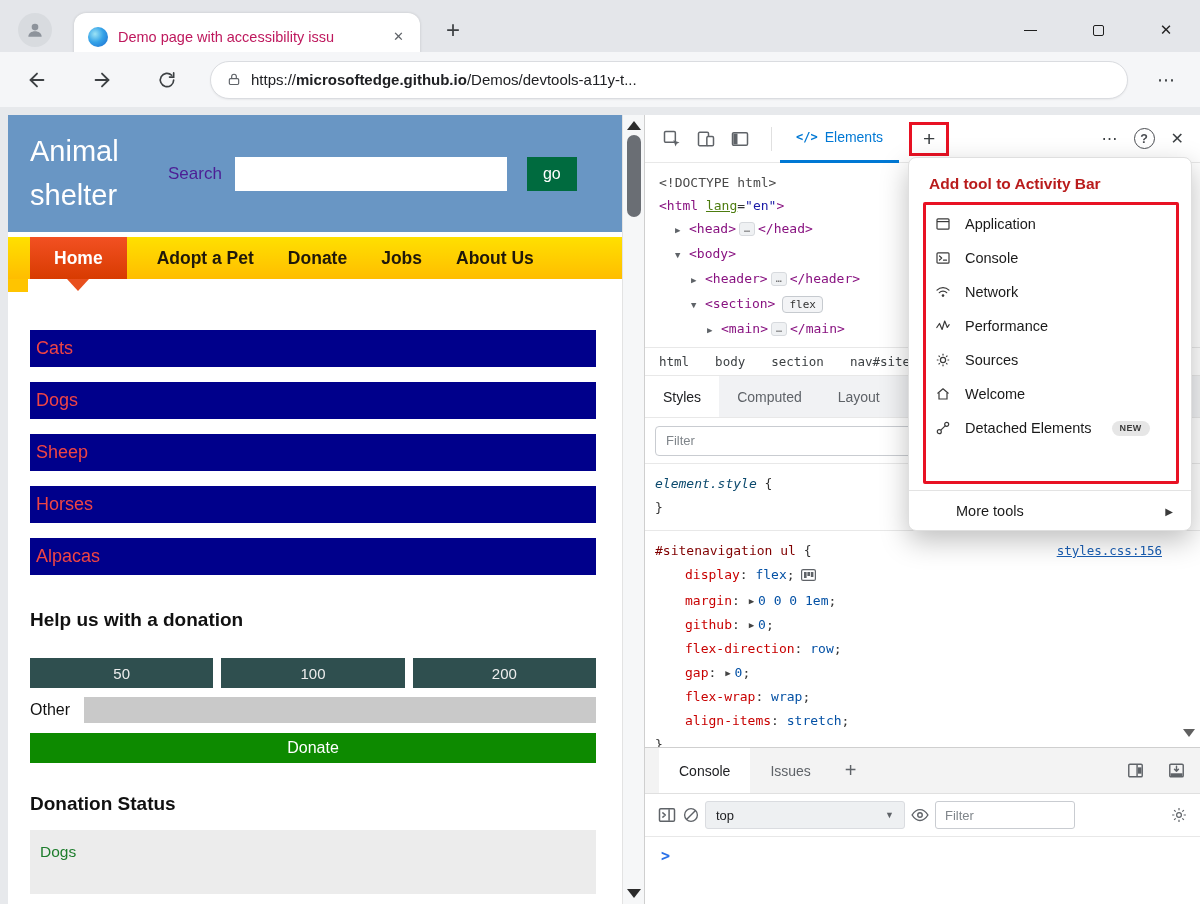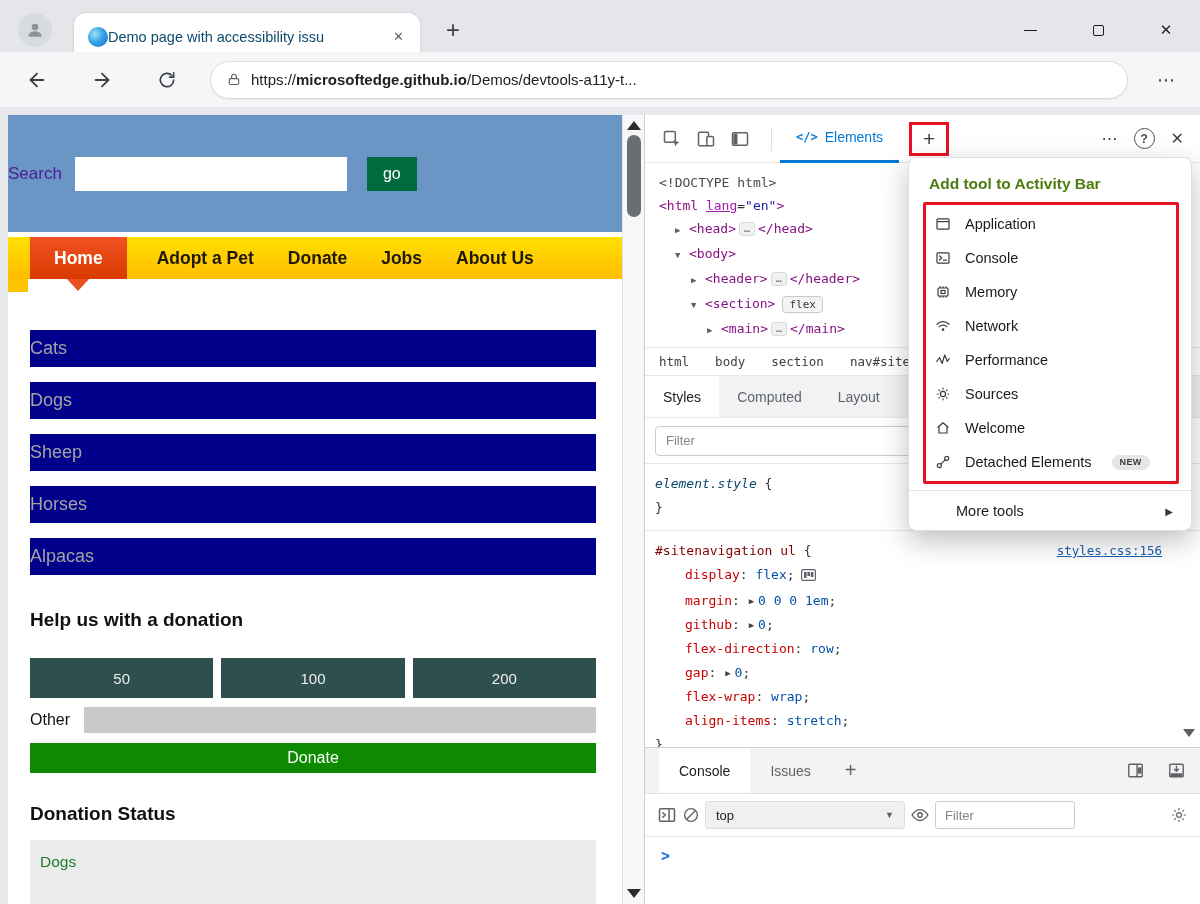--- a/index.html
+++ b/index.html
@@ -5,21 +5,21 @@
   * { margin:0; padding:0; box-sizing:border-box; }
   html,body { width:1200px; height:904px; }
   body { font-family:"Liberation Sans",sans-serif; overflow:hidden; background:#E7E9EC; color:#202124; }
   .window { position:relative; width:1200px; height:904px; }
 
   
   .titlebar { position:absolute; top:0; left:0; right:0; height:60px; background:#E4E6EA; }
   .avatar { position:absolute; left:18px; top:13px; width:34px; height:34px; border-radius:50%; background:#D8DBDF; display:flex; align-items:center; justify-content:center; color:#8D939B; }
   .tab { position:absolute; left:74px; top:13px; width:346px; height:47px; background:#fff; border-radius:12px 12px 0 0; display:flex; align-items:center; padding:0 10px 0 14px; box-shadow:0 0 3px rgba(0,0,0,.15); }
   .favicon { width:20px; height:20px; border-radius:50%; background:radial-gradient(circle at 35% 35%, #9CE3F5 0%, #35A3E8 45%, #1868CF 100%); flex:none; }
-  .tab-title { flex:1; font-size:14.5px; color:#0c4a6e; white-space:nowrap; overflow:hidden; }
+  .tab-title { flex:1; margin-left:10px; font-size:14.5px; color:#be185d; white-space:nowrap; overflow:hidden; }
   .tab-close { flex:none; font-size:13px; color:#5F6368; padding:2px 6px; }
   .new-tab { position:absolute; left:438px; top:16px; font-size:24px; font-weight:300; color:#3C4043; width:30px; text-align:center; }
   .win-controls { position:absolute; right:0; top:0; height:60px; display:flex; align-items:stretch; }
   .win-btn { width:68px; display:flex; align-items:center; justify-content:center; color:#1F1F1F; font-size:15px; }
   .glyph-min { display:block; width:13px; border-top:1.5px solid #1F1F1F; }
   .glyph-max { display:block; width:11px; height:11px; border:1.5px solid #1F1F1F; border-radius:2px; }
 
   
   .navbar { position:absolute; top:52px; left:0; right:0; height:55px; background:#F5F6F8; display:flex; align-items:center; }
   .nav-ico { width:34px; height:34px; display:flex; align-items:center; justify-content:center; color:#3C4043; margin-left:31px; }
@@ -36,25 +36,25 @@
   .site-title { width:138px; margin-left:22px; color:#FFF; font-size:29px; line-height:1.5; }
   .search-label { font-size:17px; color:#4c1d95;text-align:center; }
   .search-input { width:272px; height:34px; border:1px solid #FFF; background:#FFF; margin-left:13px; font-size:15px; padding:0 6px; }
   .go-btn { width:50px; height:34px; margin-left:20px; background:#006B3F; border:none; color:#FFF; font-size:16px; font-family:inherit; }
   .site-nav { margin-top:5px; height:42px; background:linear-gradient(180deg,#FFE000,#FFBD00); display:flex; align-items:stretch; gap:26px; padding-left:22px; }
   .nav-item { display:flex; align-items:center; font-size:17.5px; font-weight:700; color:#20180A; padding:0 4px; }
   .nav-item.active { background:linear-gradient(180deg,#F25022,#D83B01); color:#fff; padding:0 24px; position:relative; }
   .nav-pointer { position:absolute; left:50%; top:100%; transform:translateX(-50%); width:0; height:0; border-left:11px solid transparent; border-right:11px solid transparent; border-top:12px solid #E8501E; }
   .nav-accent { position:absolute; left:0; top:164px; width:20px; height:13px; background:#FFC400; }
   .page-body { padding:51px 26px 0 22px; }
-  .animal-row { height:37px; margin-bottom:15px; background:#00008B; color:#a3a3a3; font-size:18px; line-height:37px; padding-left:0; }
+  .animal-row { height:37px; margin-bottom:15px; background:#00008B; color:#ef4444; font-size:18px; line-height:37px; padding-left:6px; }
   .section-heading { font-size:19px; font-weight:700; color:#111; margin-top:34px; }
   .section-heading.status { margin-top:30px; }
   .amount-row { display:flex; gap:8px; margin-top:27px; }
-  .amount-btn { flex:1; height:40px; background:#2F4F4F; color:#EDEDED; border:none; font-size:15px; font-family:inherit; }
+  .amount-btn { flex:1; height:30px; background:#2F4F4F; color:#EDEDED; border:none; font-size:15px; font-family:inherit; }
   .other-row { display:flex; align-items:center; margin-top:9px; }
   .other-label { font-size:16px; color:#111; width:54px; }
   .other-input { flex:1; height:26px; border:none; background:#C9C9C9; }
   .donate-btn { width:100%; height:30px; margin-top:10px; background:#0D8A00; border:none; color:#FFF; font-size:16px; font-family:inherit; }
   .status-row { margin-top:15px; height:64px; background:#ECECEC; padding:13px 0 0 10px; }
   .status-item { color:#1D7D2C; font-size:15.5px; }
 
   
   .page-scroll { position:absolute; top:115px; left:622px; width:22px; height:789px; background:#F6F7F8; border-left:1px solid #E3E3E3; }
   .ps-arrow { position:absolute; left:50%; transform:translateX(-50%); width:0; height:0; border-left:7px solid transparent; border-right:7px solid transparent; }
@@ -74,21 +74,21 @@
   .dt-add { font-size:21px; font-weight:300; color:#3C4043; background:none; border:none; padding:2px 6px; font-family:inherit; }
   .dt-right { margin-left:auto; display:flex; align-items:center; gap:16px; padding-right:16px; }
   .dt-more { font-size:16px; color:#3C4043; }
   .dt-help { width:21px; height:21px; border:1.6px solid #4A4D52; border-radius:50%; font-size:12.5px; color:#4A4D52; display:flex; align-items:center; justify-content:center; font-weight:700; }
   .dt-close { font-size:16px; color:#3C4043; }
 
   .dom-tree { height:184px; padding-top:8px; font-family:"DejaVu Sans Mono",monospace; font-size:13px; line-height:23px; overflow:hidden; white-space:nowrap; }
   .arrow { display:inline-block; width:14px; font-size:9px; color:#5F6368; }
   .tok-doc { color:#4A4A4A; }
   .tok-tag { color:#881280; }
-  .tok-attr { color:#a21caf;text-decoration:underline; }
+  .tok-attr { color:#4d7c0f;text-decoration:underline; }
   .tok-val { color:#1A1AA6; }
   .tok-punc { color:#333; }
   .tok-ell { display:inline-block; background:#EFF1F3; border:1px solid #D7DADE; border-radius:3px; color:#666; font-size:10px; line-height:12px; padding:0 4px; margin:0 3px; vertical-align:1px; }
   .tok-badge { display:inline-block; background:#F3F4F6; border:1px solid #C6CACF; border-radius:4px; color:#333; font-size:11px; line-height:15px; padding:0 6px; margin-left:7px; }
 
   .breadcrumbs { height:29px; border-top:1px solid #E8E8E8; border-bottom:1px solid #E8E8E8; display:flex; align-items:center; gap:26px; padding-left:14px; font-family:"DejaVu Sans Mono",monospace; font-size:12.5px; color:#3C4043; overflow:hidden; white-space:nowrap; }
 
   .styles-tabs { height:42px; background:#F1F2F4; display:flex; align-items:stretch; border-bottom:1px solid #E8E8E8; }
   .stab { display:flex; align-items:center; padding:0 18px; font-size:14px; color:#5F6368; }
   .stab.active { background:#fff; color:#202124;text-align:center; }
@@ -122,21 +122,21 @@
   .c-toolbar { height:43px; display:flex; align-items:center; gap:5px; padding:0 12px; border-bottom:1px solid #E8E8E8; color:#5F6368; }
   .top-dd { width:200px; height:28px; background:#EEF0F2; border:1px solid #DADCE0; border-radius:3px; display:flex; align-items:center; padding:0 10px; font-size:13px; color:#202124; }
   .top-caret { margin-left:auto; font-size:9px; color:#5F6368; }
   .cfilter { width:140px; height:28px; border:1px solid #C9CCD1; border-radius:3px; padding:0 9px; font-size:13px; font-family:inherit; }
   .c-gear { margin-left:auto; display:flex; color:#5F6368; }
   .c-body { height:66px; padding:10px 0 0 16px; }
   .prompt { color:#2970E8; font-family:"DejaVu Sans Mono",monospace; font-size:15px; font-weight:700; }
 
   
   .menu-popup { position:absolute; top:157px; left:908px; width:284px; height:374px; background:#fff; border:1px solid #DFDFDF; border-radius:8px; box-shadow:0 10px 28px rgba(0,0,0,.25); z-index:20; }
-  .menu-title { padding:17px 16px 0 20px; font-size:15.5px; font-weight:700; color:#4d7c0f; }
+  .menu-title { padding:17px 16px 0 20px; font-size:15.5px; font-weight:700; color:#b91c1c; }
   .menu-items { position:absolute; top:49px; left:20px; right:20px; }
   .menu-item { height:34px; display:flex; align-items:center; gap:13px; padding-left:6px; font-size:14.5px; color:#1A1A1A; }
   .menu-icon { display:flex; width:17px; color:#3B3B3B; flex:none; }
   .menu-label { white-space:nowrap; }
   .new-badge { margin-left:7px; background:#E6E6E6; border-radius:9px; padding:2.5px 8px; font-size:9px; font-weight:700; letter-spacing:.4px; color:#3A3A3A; }
   .menu-redbox { position:absolute; top:44px; left:14px; width:256px; height:282px; border:3px solid #E81123; border-radius:2px; pointer-events:none; }
   .menu-sep { position:absolute; left:0; right:0; top:332px; border-top:1px solid #E3E3E3; }
   .more-tools { position:absolute; left:0; right:0; top:333px; height:40px; display:flex; align-items:center; padding:0 18px 0 47px; font-size:14.5px; color:#1A1A1A; }
   .mt-arrow { margin-left:auto; font-size:10px; color:#3A3A3A; }
 </style>
@@ -197,20 +197,21 @@
             <path d="M8 10.5V7a4 4 0 0 1 8 0v3.5"></path>
           </svg>
         </span>
       <span class="url"><span>https://</span><span class="dom">microsoftedge.github.io</span><span>/Demos/devtools-a11y-t...</span></span>
     </div>
     <div class="more-btn">⋯</div>
   </div>
 
   <div class="page">
     <div class="site-header">
+      <div class="site-title">Animal shelter</div>
       <span class="search-label">Search</span>
       <input class="search-input" type="text" value="" style="">
       <button class="go-btn">go</button>
     </div>
     <div class="site-nav">
         <div class="nav-item active">Home<span class="nav-pointer"></span></div>
         <div class="nav-item">Adopt a Pet</div>
         <div class="nav-item">Donate</div>
         <div class="nav-item">Jobs</div>
         <div class="nav-item">About Us</div>
@@ -419,30 +420,20 @@
             <svg width="16" height="16" viewBox="0 0 16 16" fill="none" stroke="currentColor" stroke-width="1.2">
               <rect x="2" y="2.8" width="12" height="10.4" rx="1"></rect>
               <path d="M4.5 6l2.2 2-2.2 2M8.5 10.2h3" stroke-linecap="round" stroke-linejoin="round"></path>
             </svg>
           </span>
           <span class="menu-label">Console</span>
         </div>
         <div class="menu-item">
           <span class="menu-icon">
             <svg width="16" height="16" viewBox="0 0 16 16" fill="none" stroke="currentColor" stroke-width="1.2">
-              <rect x="3" y="4" width="10" height="8" rx="1"></rect>
-              <rect x="6" y="6.5" width="4" height="3"></rect>
-              <path d="M5 2.2V4M8 2.2V4M11 2.2V4M5 12v1.8M8 12v1.8M11 12v1.8"></path>
-            </svg>
-          </span>
-          <span class="menu-label">Memory</span>
-        </div>
-        <div class="menu-item">
-          <span class="menu-icon">
-            <svg width="16" height="16" viewBox="0 0 16 16" fill="none" stroke="currentColor" stroke-width="1.2">
               <path d="M2 6.2a8.5 8.5 0 0 1 12 0M4.3 8.7a5.2 5.2 0 0 1 7.4 0" stroke-linecap="round"></path>
               <circle cx="8" cy="11.6" r="1.3" fill="currentColor" stroke="none"></circle>
             </svg>
           </span>
           <span class="menu-label">Network</span>
         </div>
         <div class="menu-item">
           <span class="menu-icon">
             <svg width="16" height="16" viewBox="0 0 16 16" fill="none" stroke="currentColor" stroke-width="1.2">
               <path d="M1.8 9.5l2.7-4 2.6 6 2.6-8.5 2.6 6.5 1.9-2.8" stroke-linejoin="round" stroke-linecap="round"></path>

